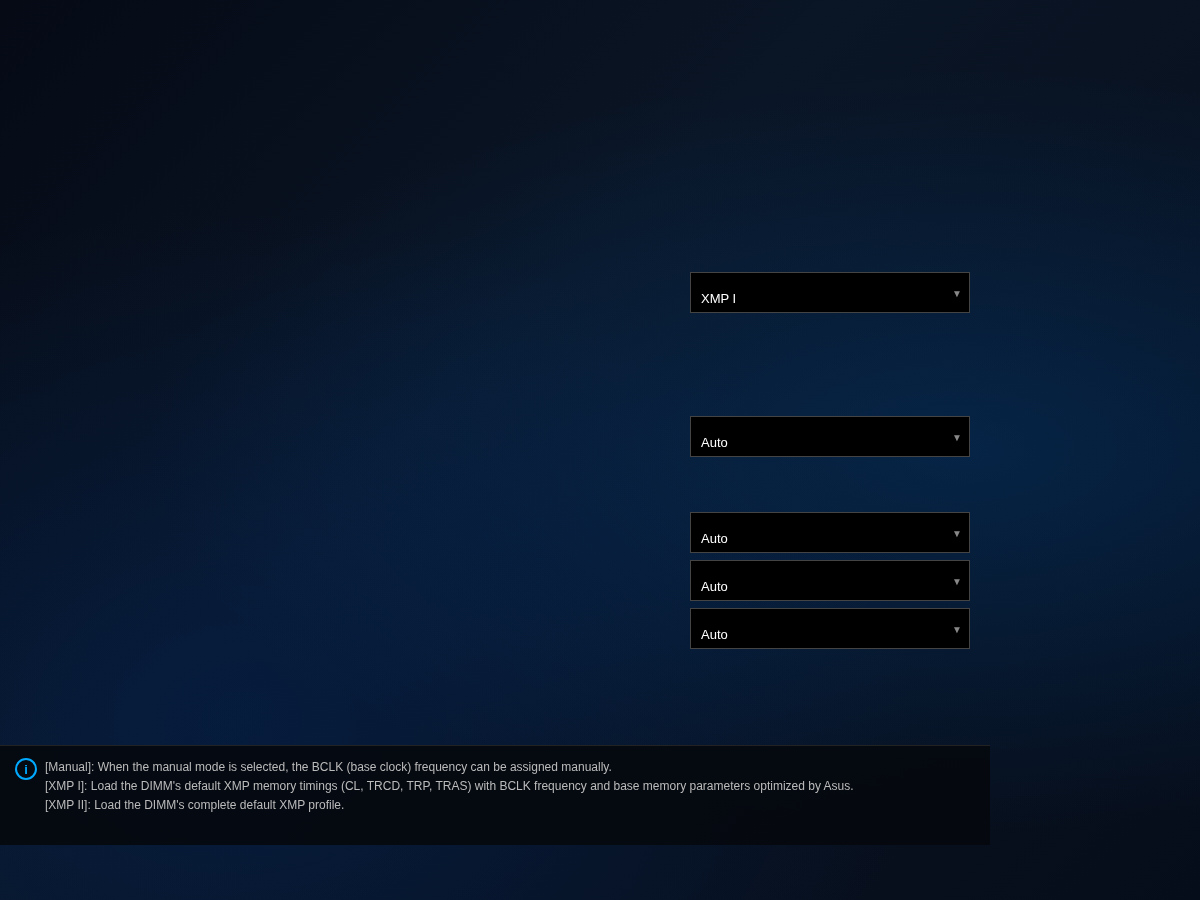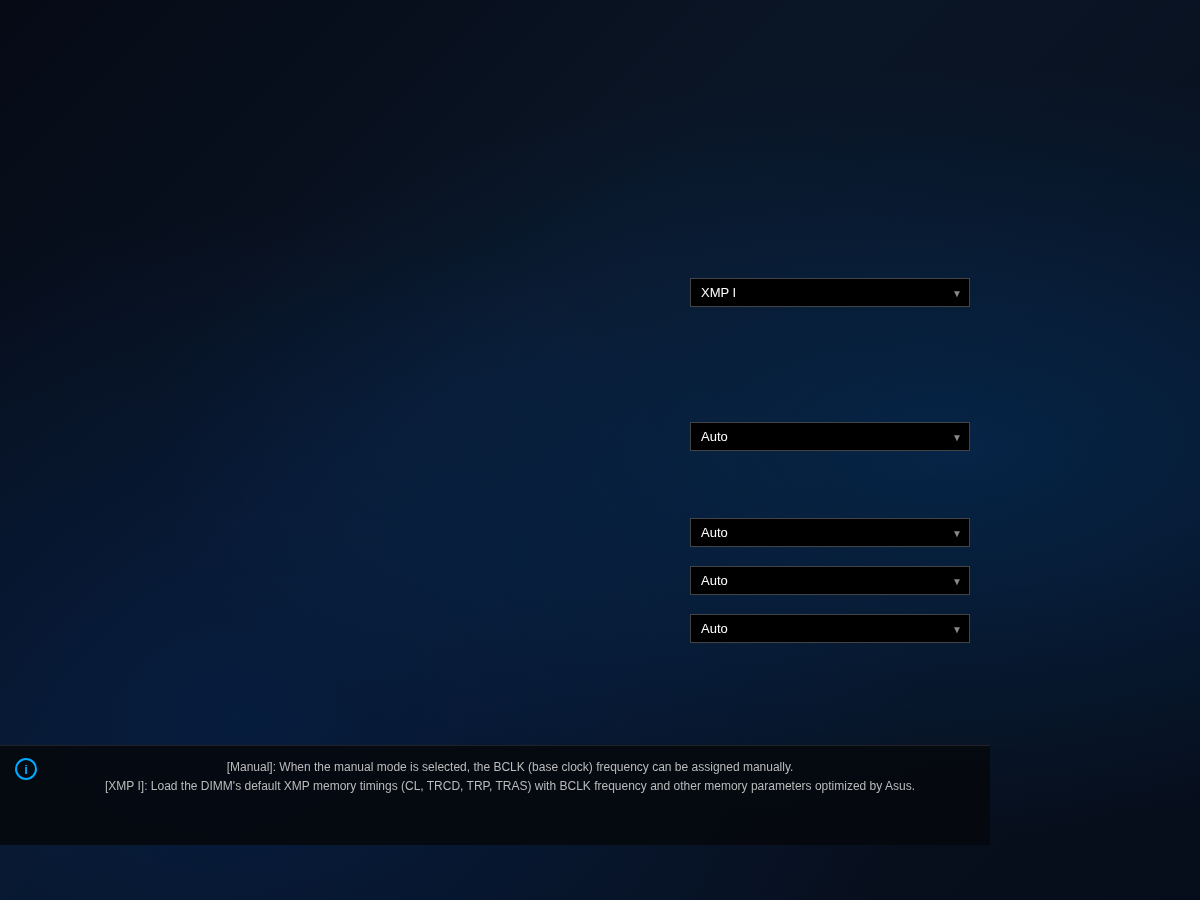--- a/index.html
+++ b/index.html
@@ -184,21 +184,21 @@
       color: #888;
       font-size: 10px;
       pointer-events: none;
     }
 
     .select-wrapper select {
       width: 100%;
       background: #000;
       border: 1px solid #444;
       color: #fff;
-      padding: 6px 30px 6px 10px;
+      padding: 18px 30px 6px 10px;
       font-size: 13px;
       appearance: none;
       -webkit-appearance: none;
       cursor: pointer;
       outline: none;
     }
 
     .input-box {
       width: 100%;
       background: #000;
@@ -232,21 +232,20 @@
       justify-content: center;
       color: #00aaff;
       font-size: 13px;
       font-weight: bold;
     }
 
     .info-text {
       font-size: 12px;
       color: #bbb;
       line-height: 1.6;
-      text-align: center;
     }
 
     
     .hw-monitor {
       width: 210px;
       background: rgba(8, 10, 18, 0.97);
       border-left: 1px solid #1a1a2a;
       flex-shrink: 0;
       display: flex;
       flex-direction: column;
@@ -514,21 +513,22 @@
             </div>
           </div>
         </div>
 
       </div>
 
       <div class="info-section">
         <div class="info-icon">i</div>
         <div class="info-text">
           <div>[Manual]: When the manual mode is selected, the BCLK (base clock) frequency can be assigned manually.</div>
-          <div>[XMP I]:  Load the DIMM's default XMP memory timings (CL, TRCD, TRP, TRAS) with BCLK frequency and other memory parameters optimized by Asus.</div>
+          <div>[XMP I]:  Load the DIMM's default XMP memory timings (CL, TRCD, TRP, TRAS) with BCLK frequency and base memory parameters optimized by Asus.</div>
+          <div>[XMP II]:  Load the DIMM's complete default XMP profile.</div>
         </div>
       </div>
     </div>
 
     <div class="hw-monitor">
       <div class="hw-monitor-header">
         <span style="color:#00aaff;">🖥</span>
         <span>Hardware Monitor</span>
       </div>
 

